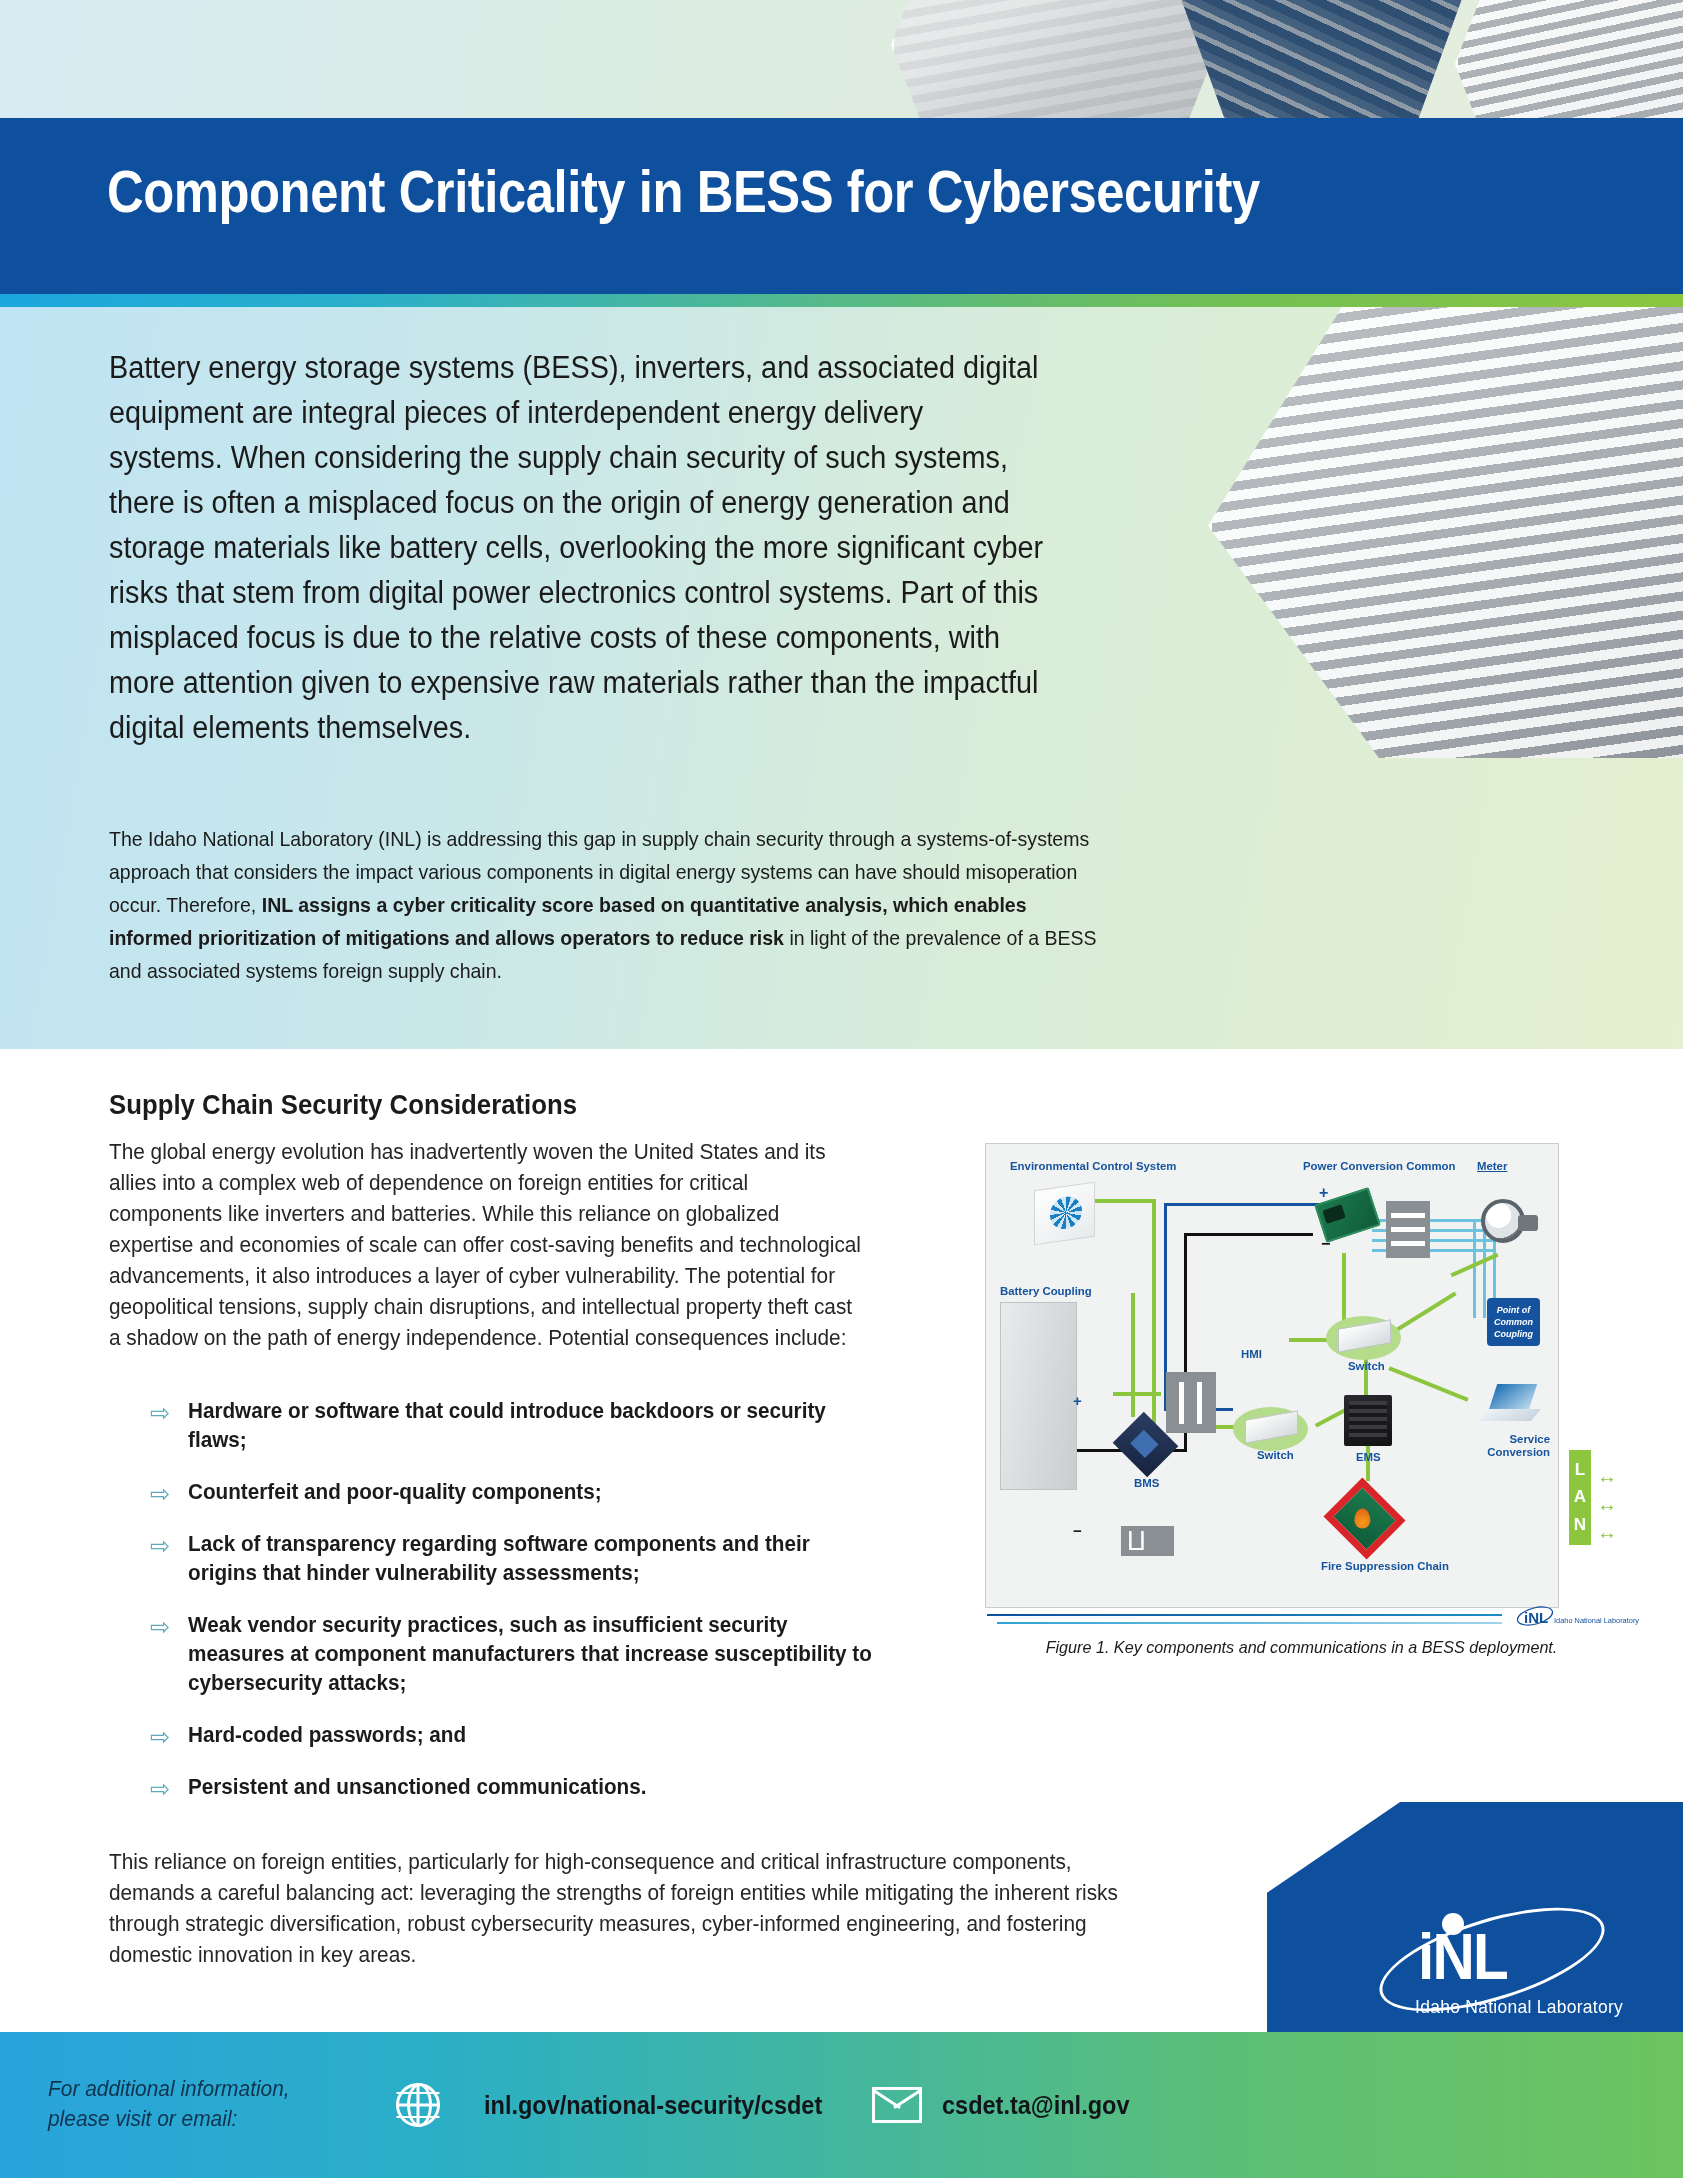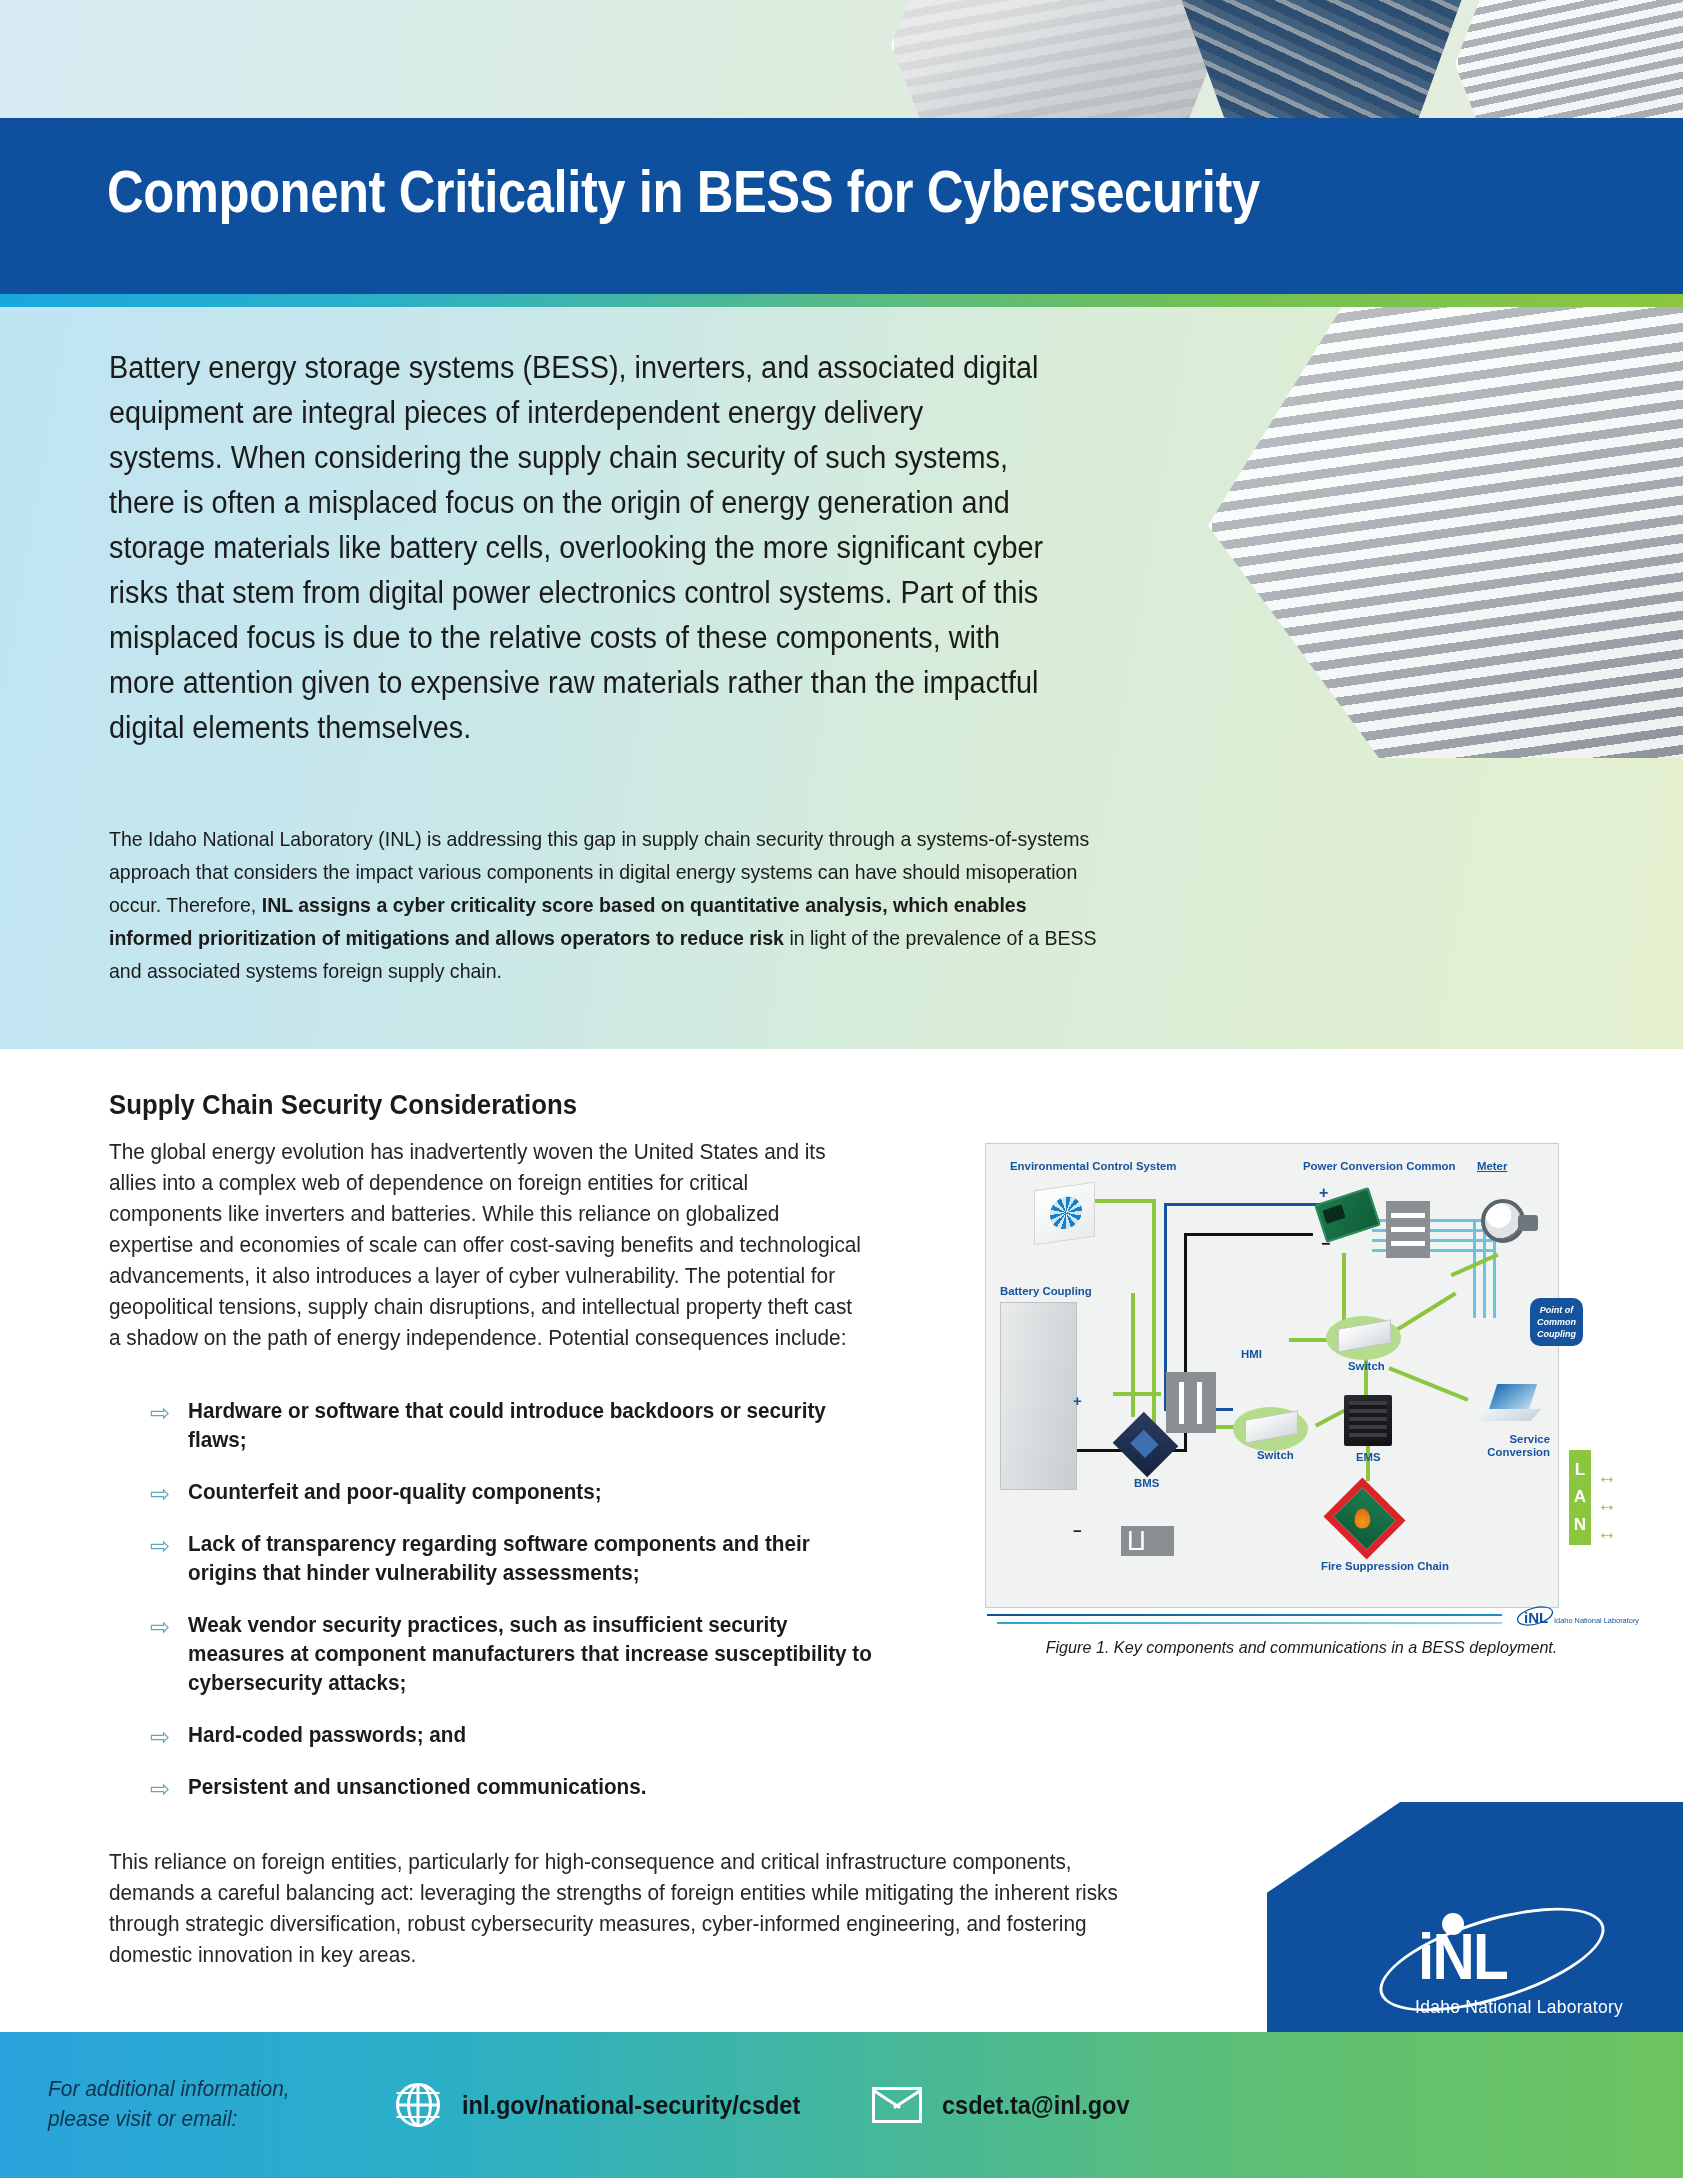--- a/index.html
+++ b/index.html
@@ -153,23 +153,23 @@
     background:#0b2b1c; border-radius:2px; }
   .relaystack { width:44px; height:57px; background:#8a8f94; }
   .relaystack:before,.relaystack:after{ content:""; position:absolute; left:5px; width:34px; height:5px; background:#fff; }
   .relaystack:before{ top:12px; box-shadow:0 14px 0 #fff; }
   .relaystack:after{ top:40px; }
   .meter { width:44px; height:44px; border-radius:50%;
     background:radial-gradient(circle at 38% 34%, #fff 0 38%, #dfe3e6 39% 70%, #6f767c 71% 100%);
     border:4px solid #5b646b; }
   .meter:after{ content:""; position:absolute; right:-17px; top:12px; width:20px; height:16px;
     background:#6f767c; border-radius:3px; }
-  .pcc { width:53px; height:48px; background:#15539e; border-radius:10px;
+  .pcc { width:53px; height:48px; background:#15539e; border-radius:4px;
     color:#fff; font-size:9px; font-weight:700; font-style:italic; line-height:12px;
-    display:flex; align-items:center; justify-content:center; text-align:center;margin-left:43px; }
+    display:flex; align-items:center; justify-content:center; text-align:center; }
   .laptop { width:55px; height:40px; }
   .laptop .scr { position:absolute; left:10px; top:0; width:40px; height:26px;
     background:linear-gradient(135deg,#1d6fb5,#bcdcef); transform:skewX(-18deg); }
   .laptop .base { position:absolute; left:0; top:25px; width:53px; height:12px;
     background:linear-gradient(135deg,#eef3f7,#c8d4dd); transform:skewX(-40deg); }
   .lan { width:22px; height:95px; background:#8cc63f; color:#fff; font-weight:700;
     font-size:17px; display:flex; flex-direction:column; align-items:center;
     justify-content:space-around; padding:6px 0; }
   .hmi { width:53px; height:48px; }
   .switch { width:59px; height:32px; }
@@ -408,21 +408,21 @@
   </div>
   <div class="inl-sub">Idaho National Laboratory</div>
 </div>
 
 <div class="footer">
   <div class="foot-note">
     <div>For additional information,</div>
     <div>please visit or email:</div>
   </div>
 
-  <div class="foot-item" style="left:396px;top:51px;">
+  <div class="foot-item" style="left:396px;top:51px;gap:22px;">
     <span class="globe">
         <span class="mer"></span>
       </span>
     <span class="lbl">inl.gov/national-security/csdet</span>
   </div>
 
   <div class="foot-item" style="left:872px;top:55px;">
     <span class="envelope"></span>
     <span class="lbl">csdet.ta@inl.gov</span>
   </div>

